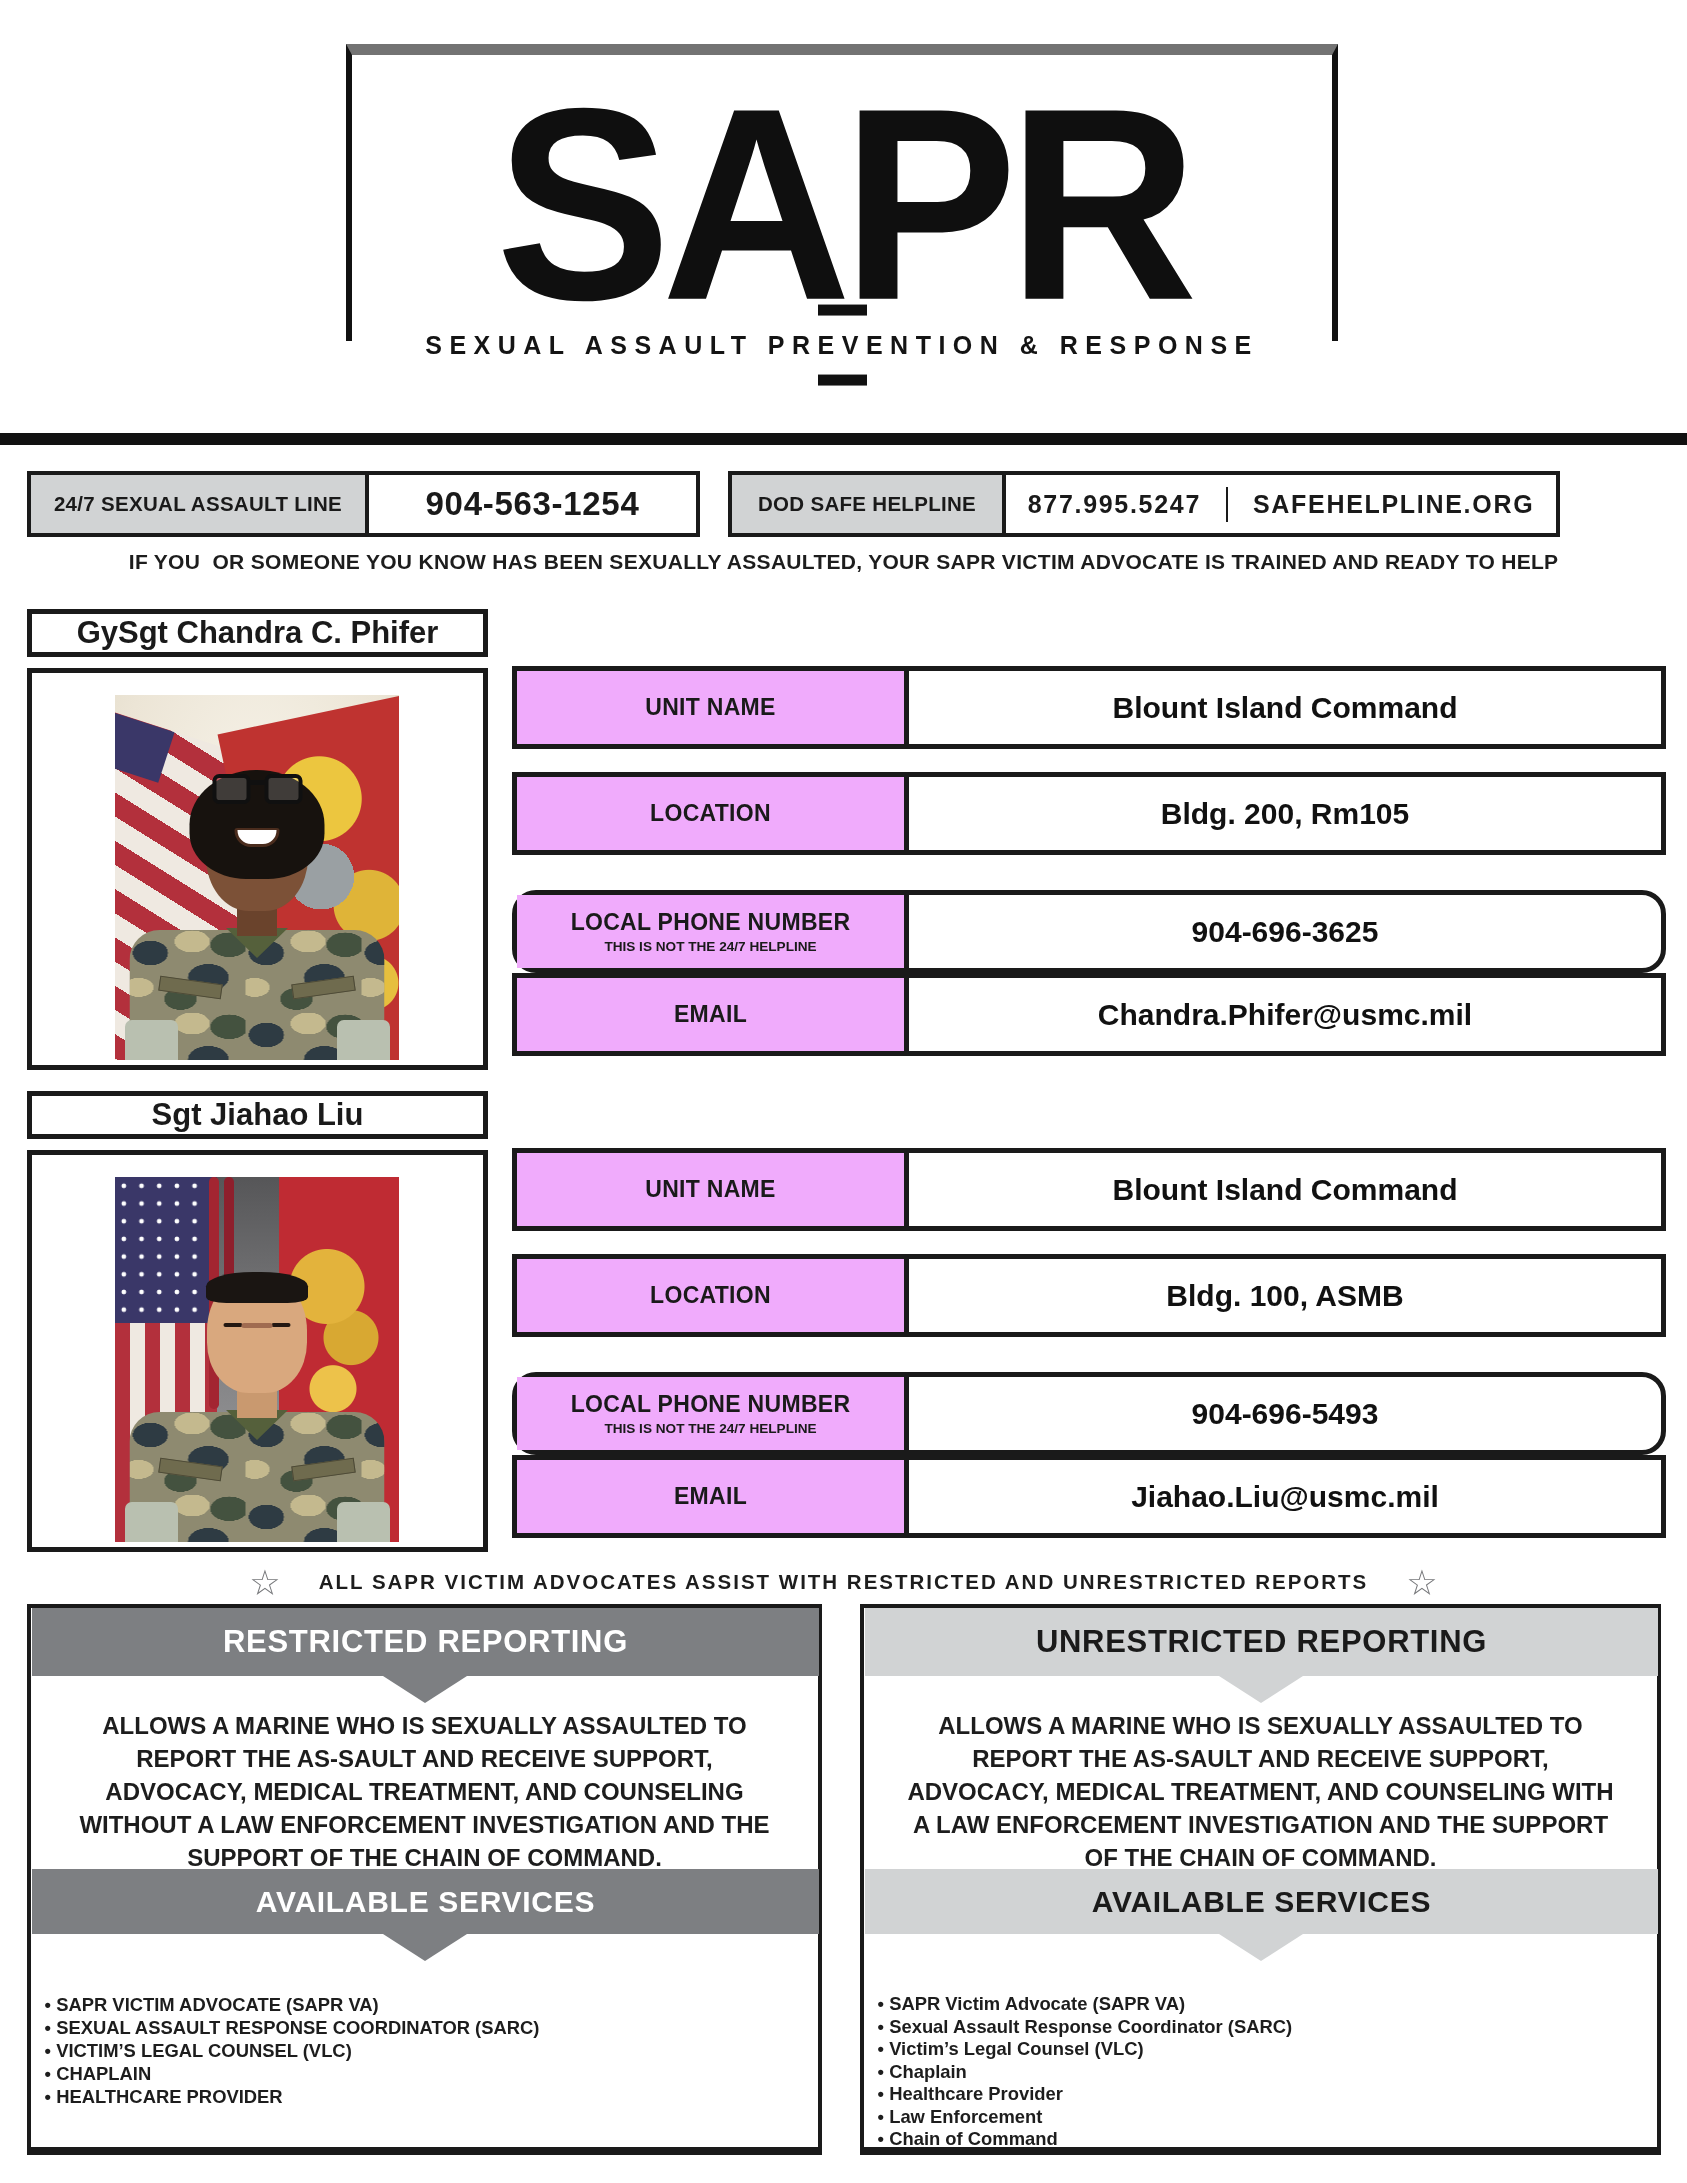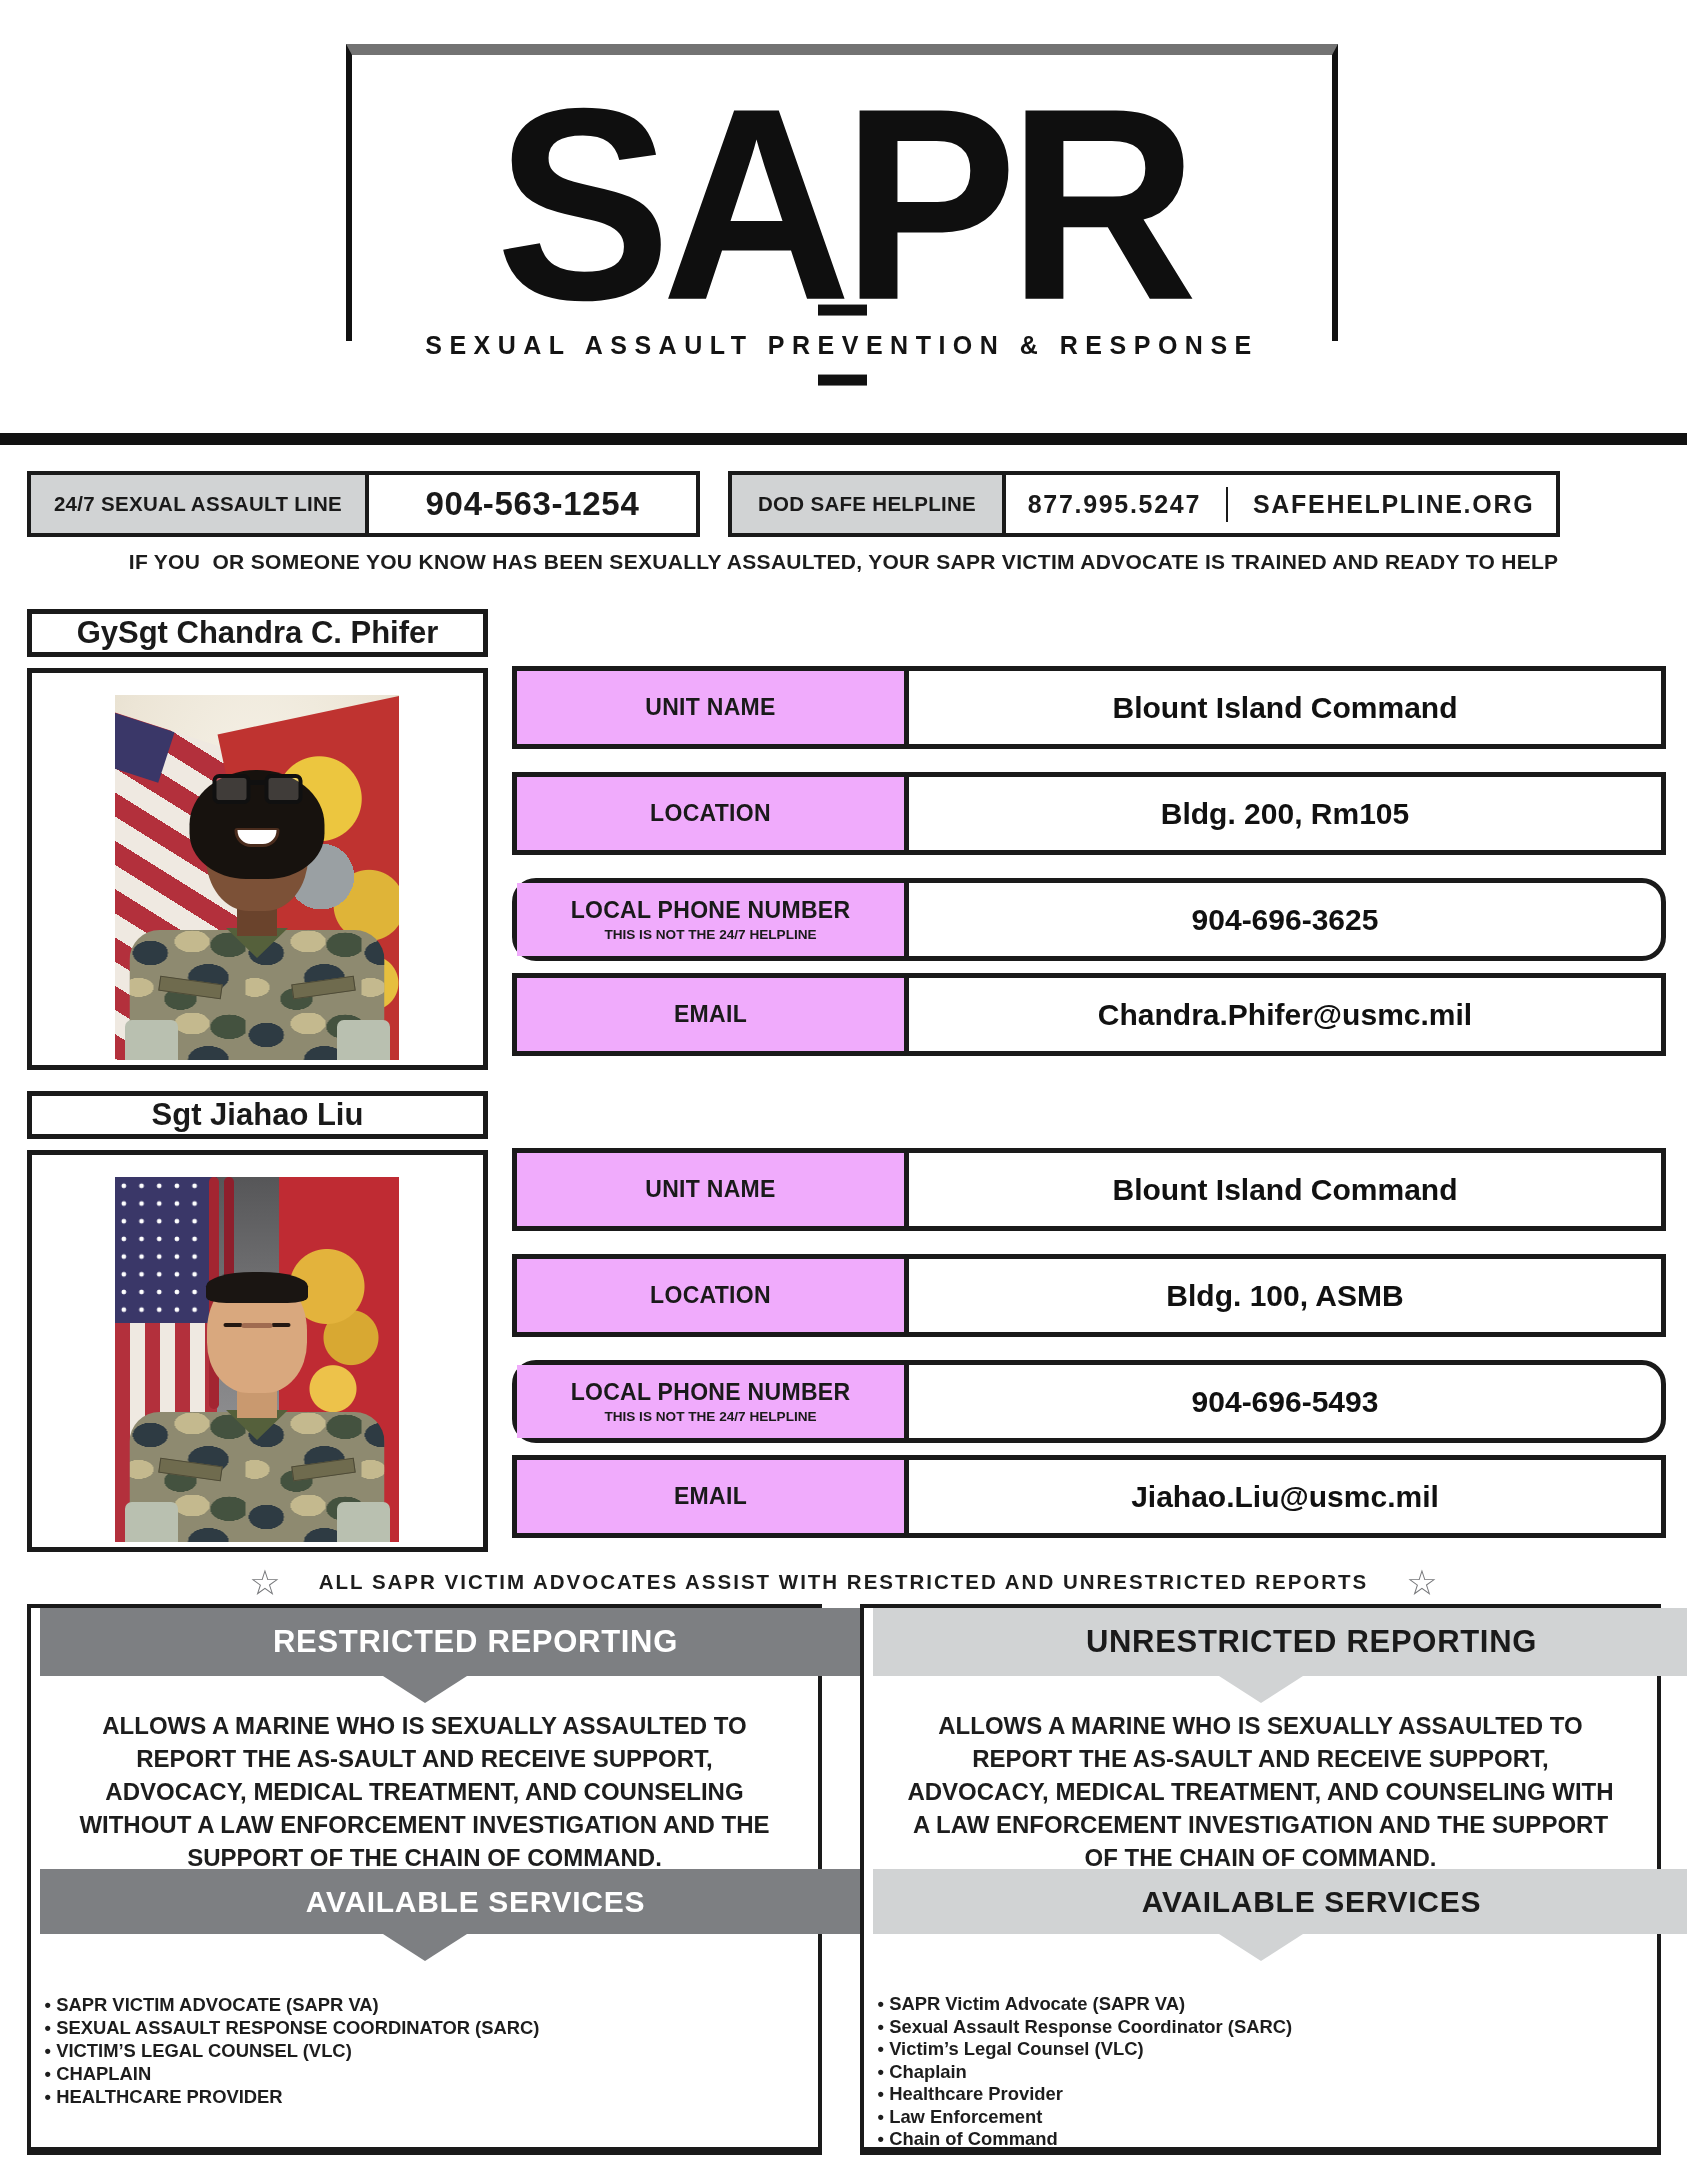--- a/index.html
+++ b/index.html
@@ -131,21 +131,21 @@
   .cuff{position:absolute;bottom:0;width:53px;height:40px;background:#b9c0b0;border-radius:6.8px 6.8px 0 0;}
   .cuff-l{left:9.5px;} .cuff-r{right:9.5px;}
   .tape{position:absolute;width:63px;height:15px;background:#6f6b4e;border:1.4px solid #4c4936;box-sizing:border-box;}
   .tape-l{left:44px;bottom:65px;transform:rotate(8deg);}
   .tape-r{right:44px;bottom:65px;transform:rotate(-8deg);}
   
   .info-row{
     position:absolute;left:512px;width:1154px;height:83px;border:5.5px solid #1a1a1a;box-sizing:border-box;
     display:flex;background:#fff;
   }
-  .row-0{top:57px;} .row-1{top:163px;} .row-2{top:269px;border-radius:24px;} .row-3{top:364px;}
+  .row-0{top:57px;} .row-1{top:163px;} .row-2{top:281px;border-radius:24px;} .row-3{top:364px;}
   .info-label{
     width:392px;flex:0 0 auto;background:#f0abfc;border-right:5.5px solid #1a1a1a;box-sizing:border-box;
     display:flex;flex-direction:column;align-items:center;justify-content:center;gap:2.7px;
   }
   .info-label .l1{font-size:23px;font-weight:bold;letter-spacing:0.3px;color:#1a1a1a;}
   .info-label .l2{font-size:13.6px;font-weight:bold;color:#1a1a1a;}
   .info-label .l2:empty{display:none;}
   .info-value{
     flex:1;display:flex;align-items:center;justify-content:center;
     font-size:30px;font-weight:bold;color:#111;
@@ -160,23 +160,23 @@
   
   .panel{
     position:absolute;top:1604px;height:551px;border:4.8px solid #1a1a1a;border-bottom-width:8.9px;
     box-sizing:border-box;background:#fff;
   }
   .panel-left{left:27px;width:795px;}
   .panel-right{left:860px;width:801px;}
   .panel-dark{--band:#7d7f82;--band-text:#ffffff;}
   .panel-light{--band:#d1d3d4;--band-text:#1a1a1a;}
   .band{
-    position:absolute;left:9px;width:100%;height:68px;background:var(--band);
+    position:absolute;left:1px;width:100%;height:68px;background:var(--band);
     display:flex;align-items:center;justify-content:center;
-    font-size:31px;font-weight:bold;letter-spacing:0.7px;color:var(--band-text);padding-left:42px;
+    font-size:31px;font-weight:bold;letter-spacing:0.7px;color:var(--band-text);
   }
   .band-head{top:0;}
   .band-services{top:261px;height:65px;font-size:30px;}
   .chev{position:absolute;left:50%;transform:translateX(-50%);width:0;height:0;
     border-left:42px solid rgba(0,0,0,0);border-right:42px solid rgba(0,0,0,0);border-top:27px solid var(--band);}
   .chev-head{top:68px;}
   .chev-services{top:326px;}
   .panel-body{
     position:absolute;top:101px;left:5%;width:90%;margin:0;text-align:center;
     font-size:24px;font-weight:bold;line-height:1.38;color:#1d1d1d;

